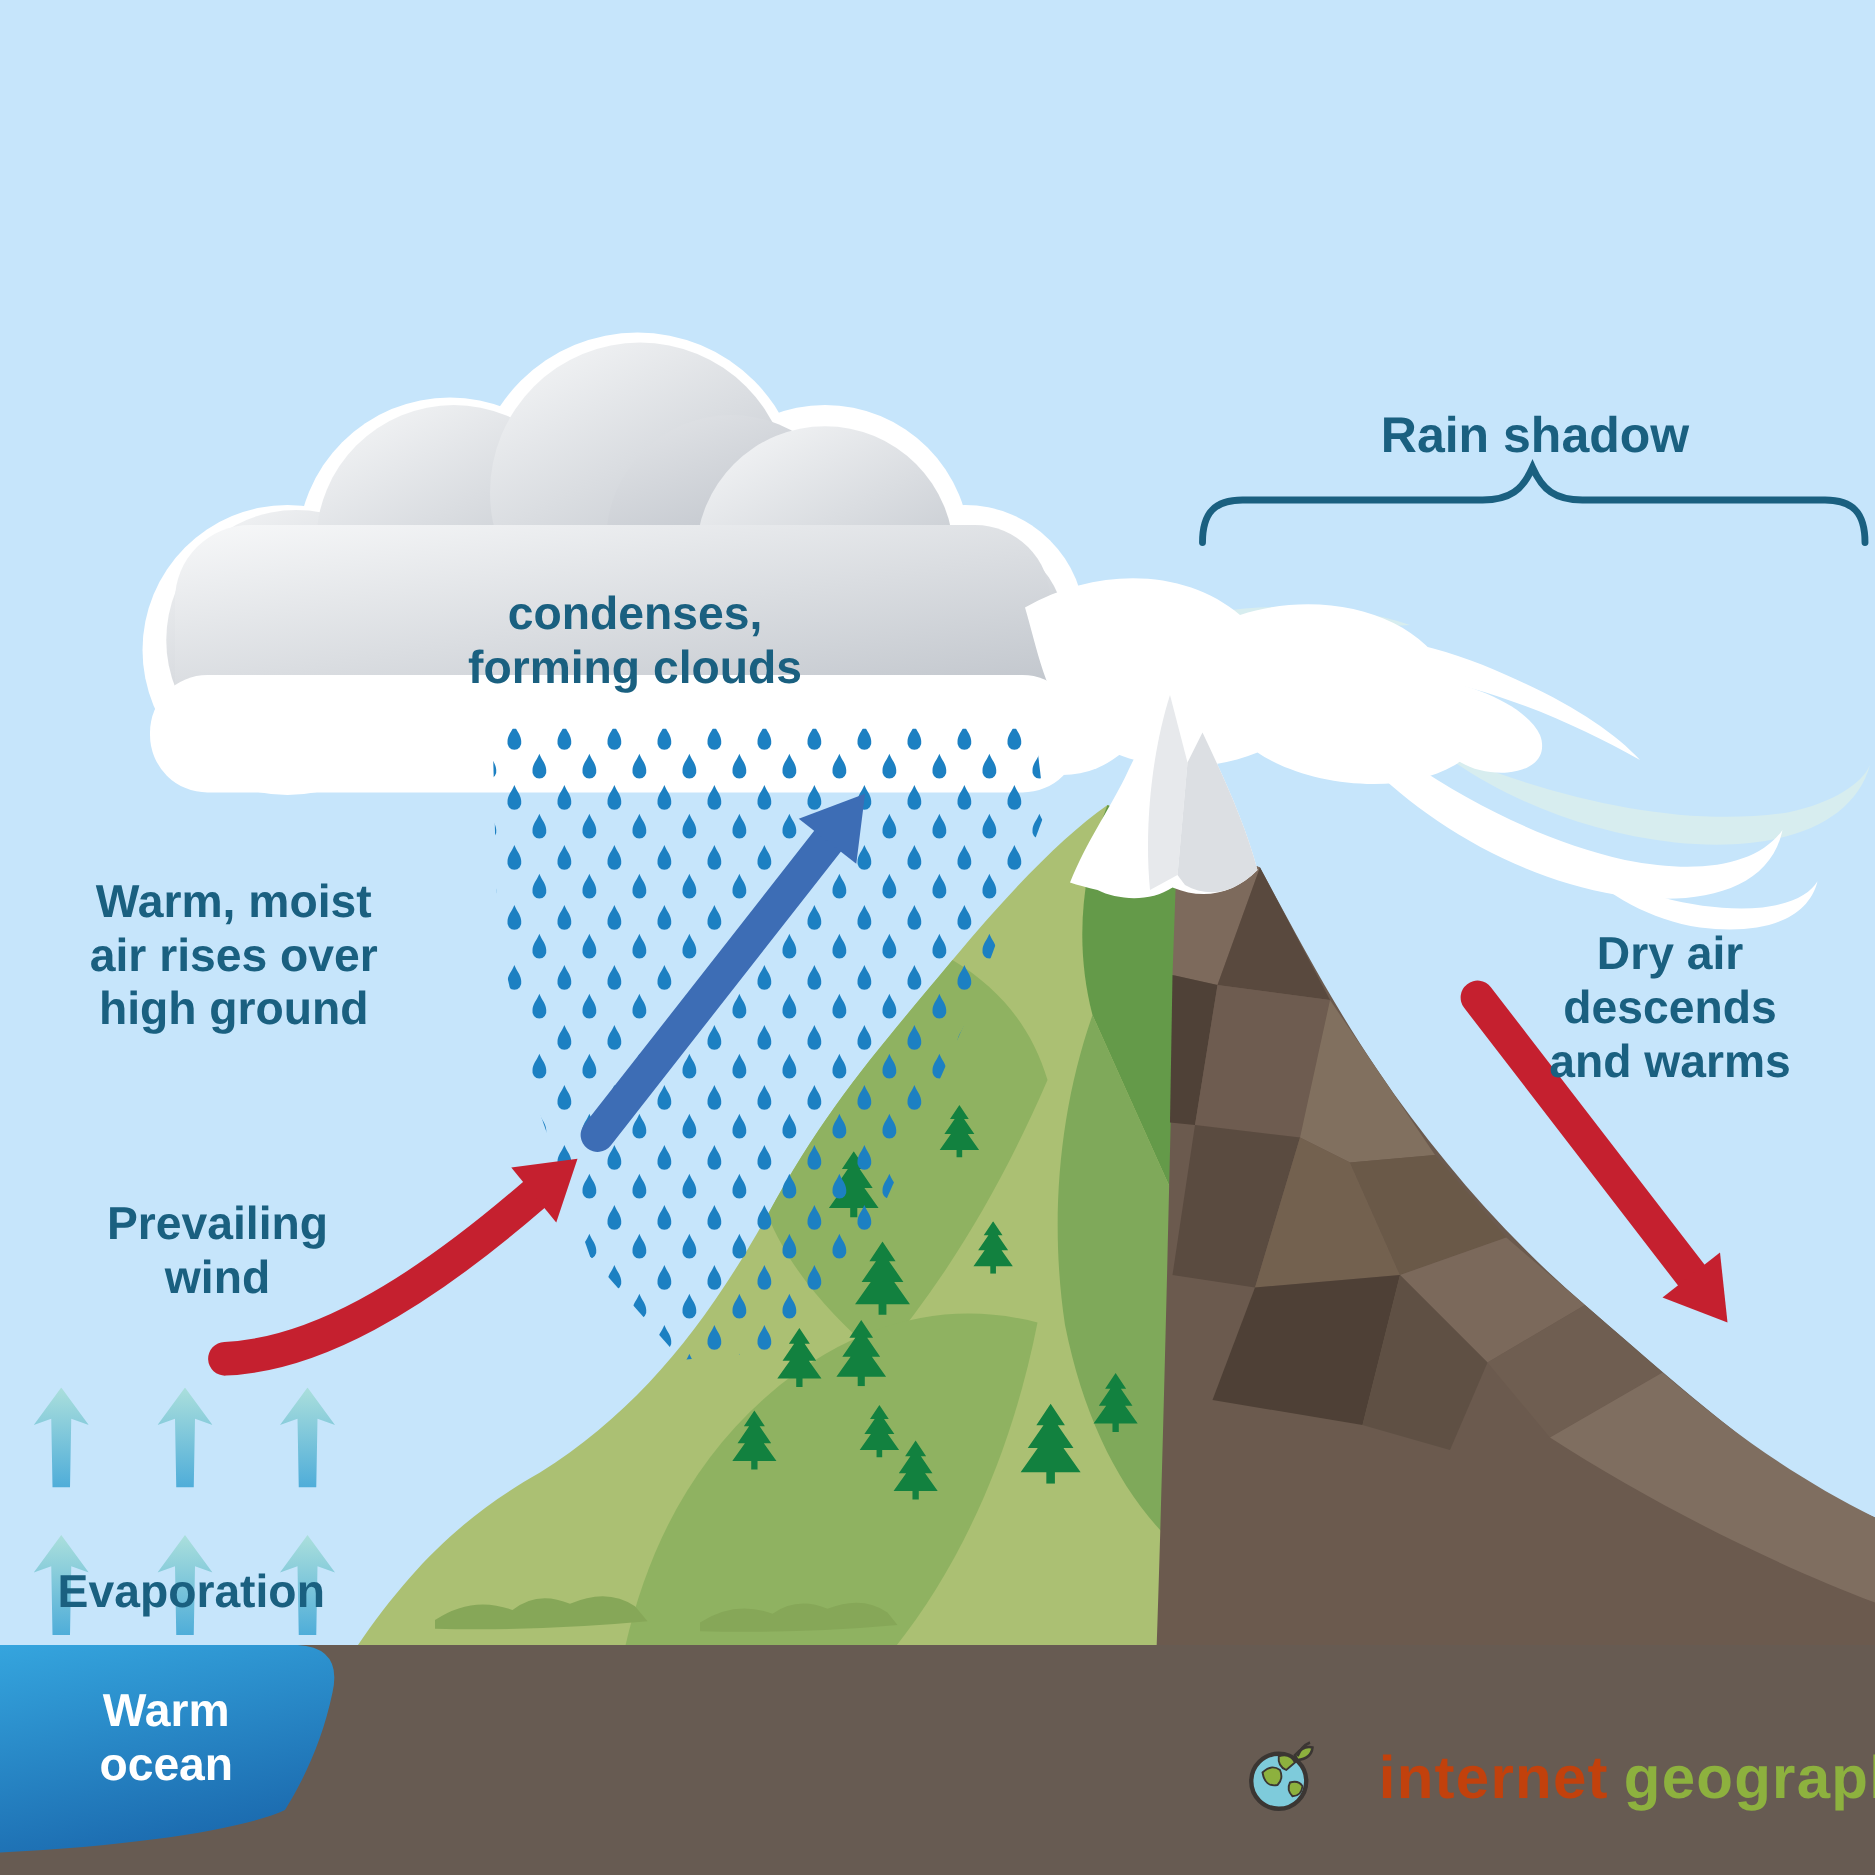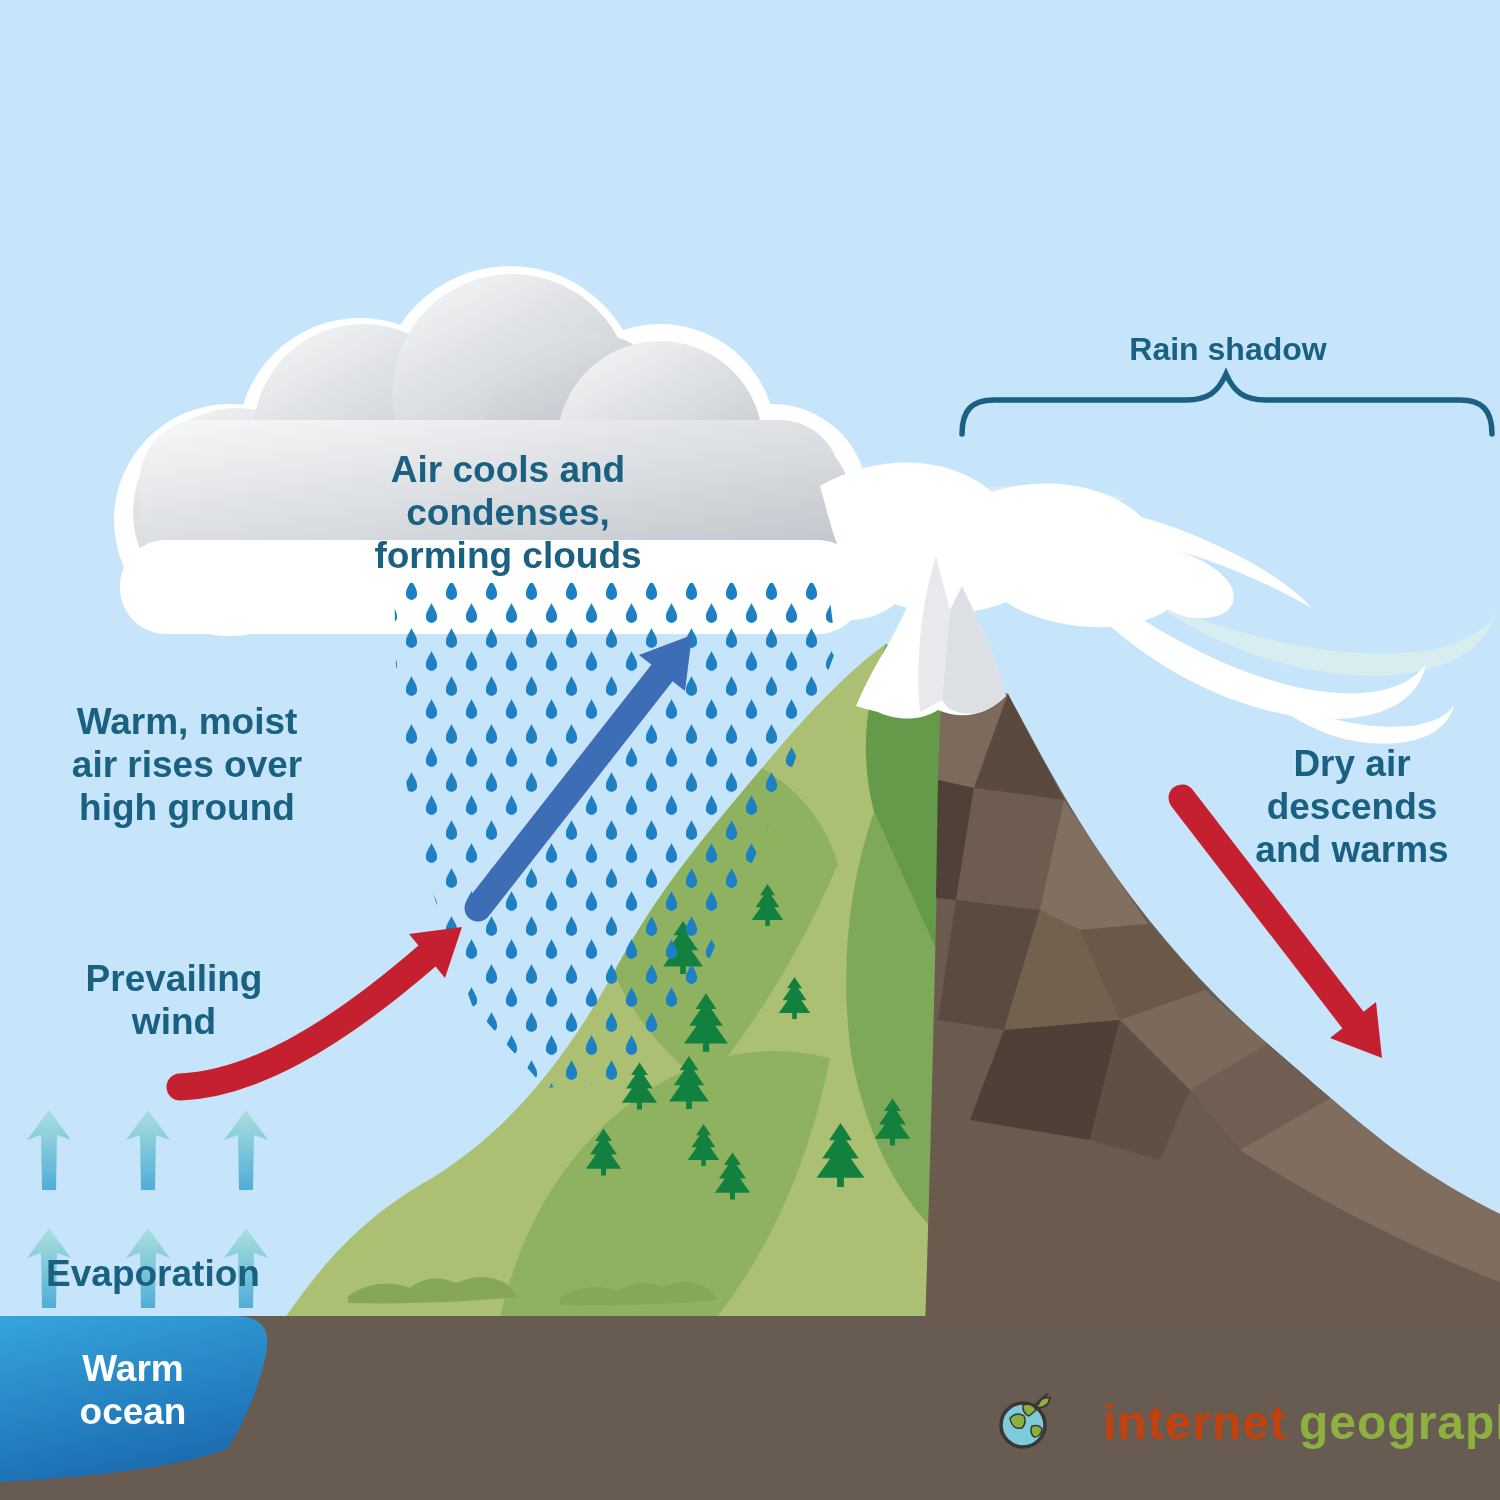--- a/index.html
+++ b/index.html
@@ -10,21 +10,21 @@
     position:absolute;
     transform:translate(-50%,-50%);
     text-align:center;
     font-weight:bold;
     font-size:37px;
     line-height:43px;
     color:#1a6080;
     white-space:nowrap;
   }
   .label span{display:block;}
-  .label.rain-shadow{font-size:32px;}
+  .label.rain-shadow{font-size:40px;}
   .label.warm-ocean{color:#ffffff;}
   #logo{
     position:absolute;
     left:996px;top:1392px;
     display:flex;align-items:center;gap:12px;
     font-weight:bold;font-size:48px;letter-spacing:1px;
   }
   #logo .w1{color:#c2410c;margin-left:37px;}
   #logo .w2{color:#8db13e;}
 </style>
@@ -171,21 +171,20 @@
     <use href="#evapArrow" x="224" y="1110" width="44" height="80"></use>
     <use href="#evapArrow" x="27" y="1228" width="44" height="80"></use>
     <use href="#evapArrow" x="126" y="1228" width="44" height="80"></use>
     <use href="#evapArrow" x="224" y="1228" width="44" height="80"></use>
   </g>
 
   <path d="M962,434 C962,410 972,400 994,400 L1186,400 C1208,400 1218,392 1226,374 C1234,392 1244,400 1266,400 L1460,400 C1482,400 1492,410 1492,434" stroke="#1a6080" stroke-width="5.5" fill="none" stroke-linecap="round"></path>
 </svg>
 
 <div class="label" style="left:508px;top:512px;">
-  <span>Air cools and</span>
   <span>condenses,</span>
   <span>forming clouds</span>
 </div>
 
 <div class="label rain-shadow" style="left:1228px;top:349px;">
   <span>Rain shadow</span>
 </div>
 
 <div class="label" style="left:187px;top:764px;">
   <span>Warm, moist</span>
@@ -201,21 +200,21 @@
 
 <div class="label" style="left:153px;top:1273px;">
   <span>Evaporation</span>
 </div>
 
 <div class="label warm-ocean" style="left:133px;top:1390px;">
   <span>Warm</span>
   <span>ocean</span>
 </div>
 
-<div class="label" style="left:1336px;top:806px;margin-left:16px;">
+<div class="label" style="left:1336px;top:806px;">
   <span>Dry air</span>
   <span>descends</span>
   <span>and warms</span>
 </div>
 
 <div id="logo">
   <svg width="58" height="60" viewBox="0 0 58 60">
     <circle cx="27" cy="33" r="22" fill="#7ecbdb" stroke="#3b3633" stroke-width="3.5"></circle>
     <path d="M14,26 q7,-7 14,-2 q3,7 -2,12 q-10,2 -12,-10 Z" fill="#8db13e" stroke="#3b3633" stroke-width="1.5"></path>
     <path d="M27,13 q9,-3 13,5 l-7,6 q-7,-3 -6,-11 Z" fill="#8db13e" stroke="#3b3633" stroke-width="1.5"></path>

